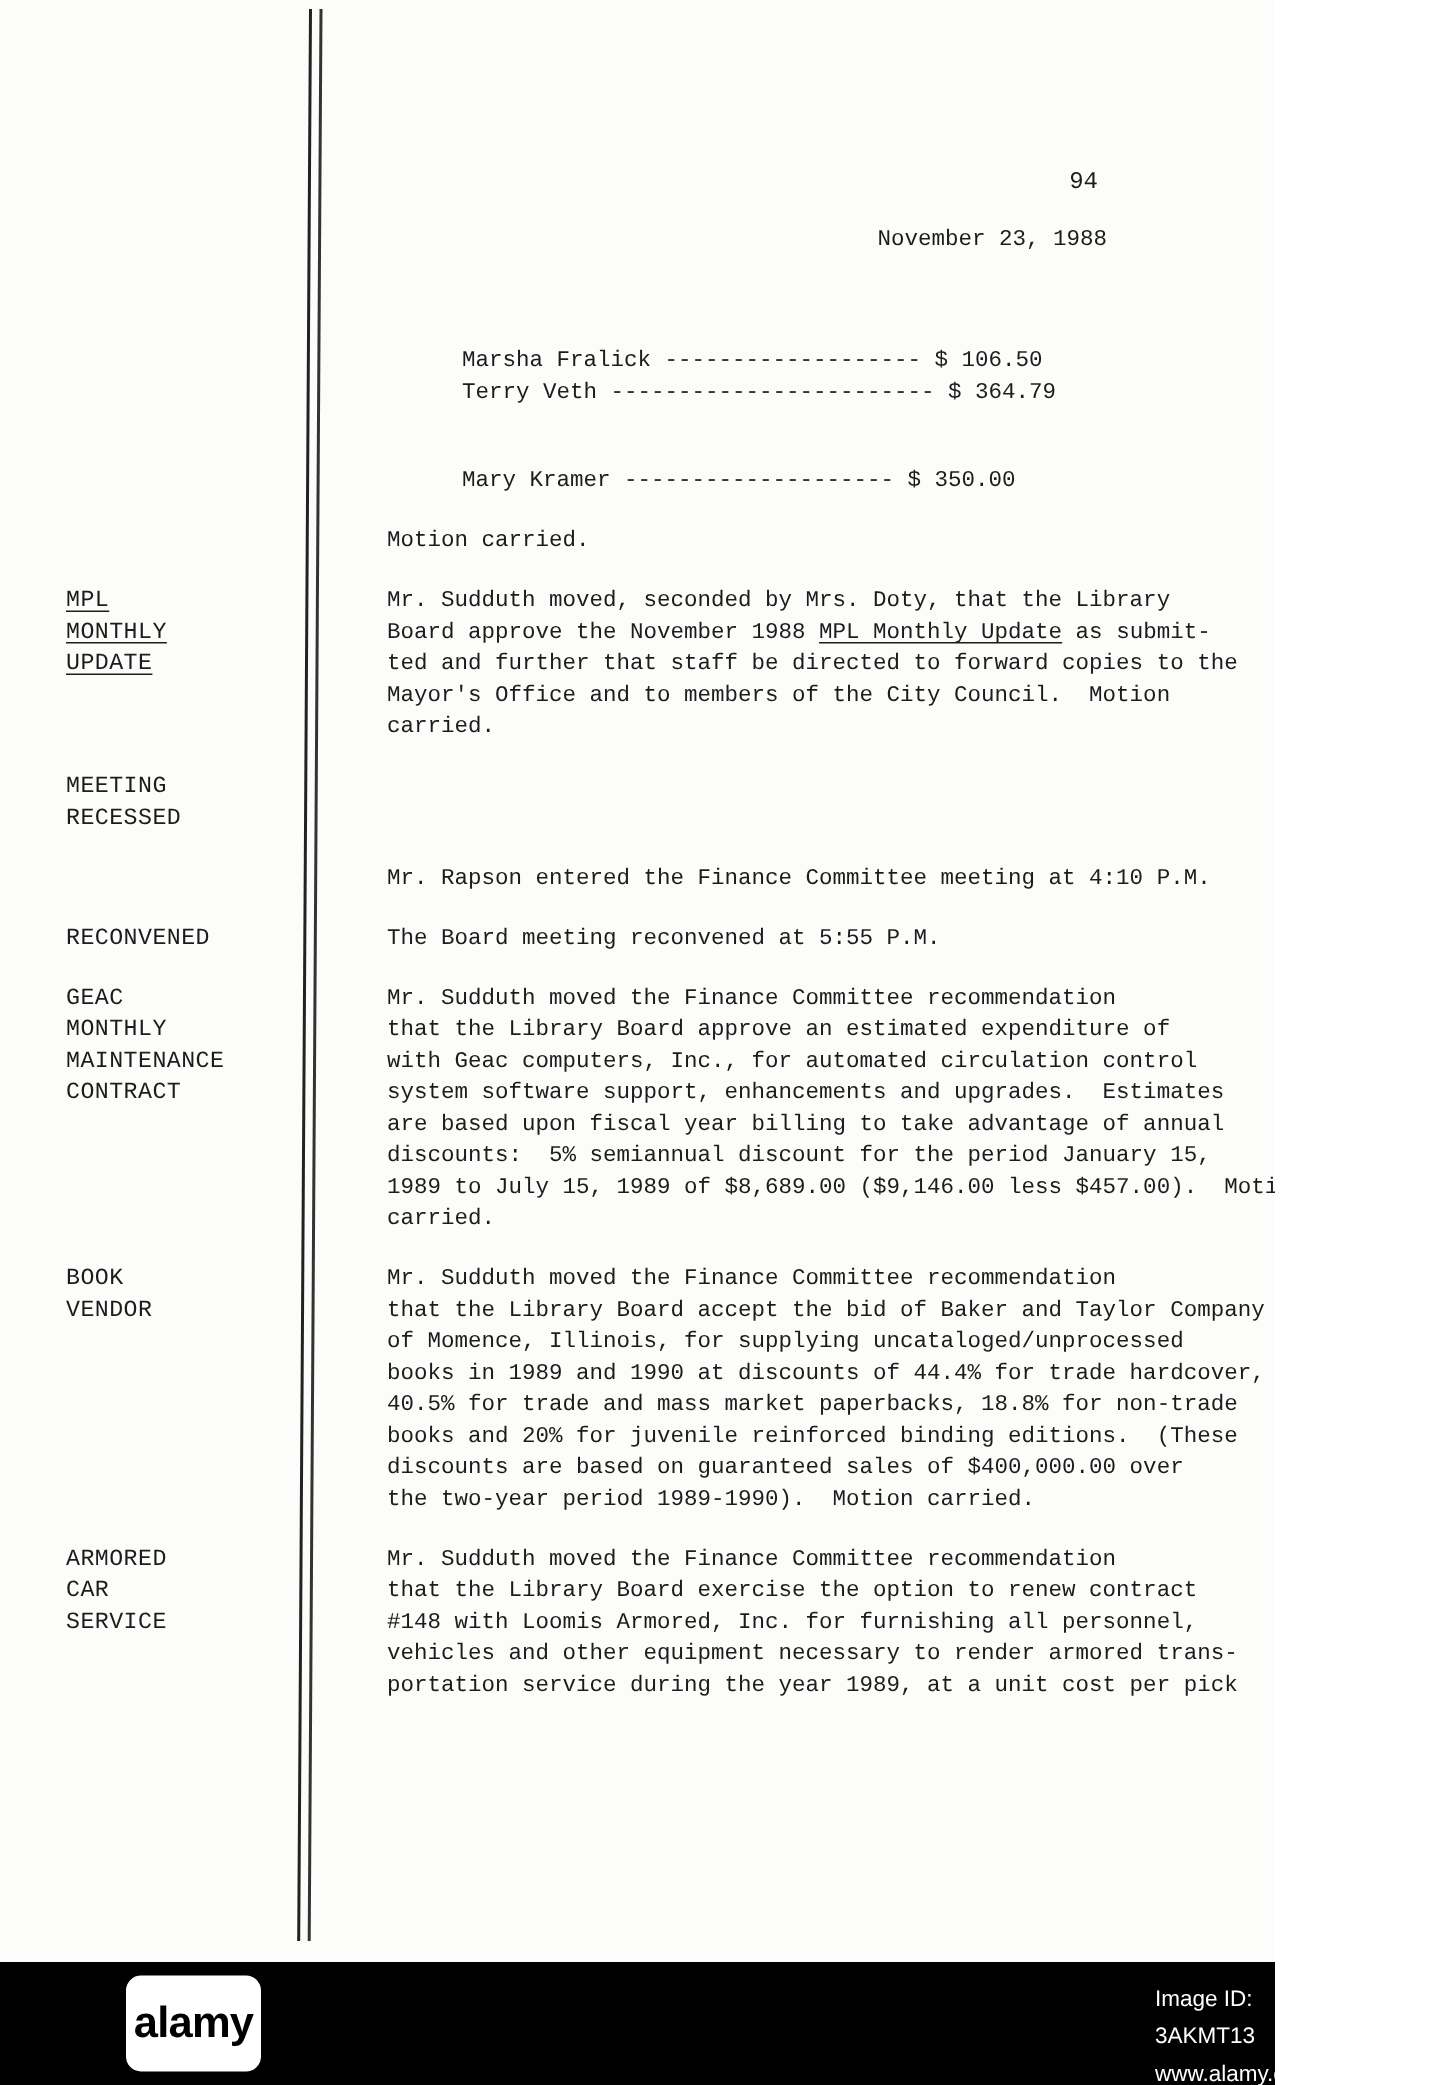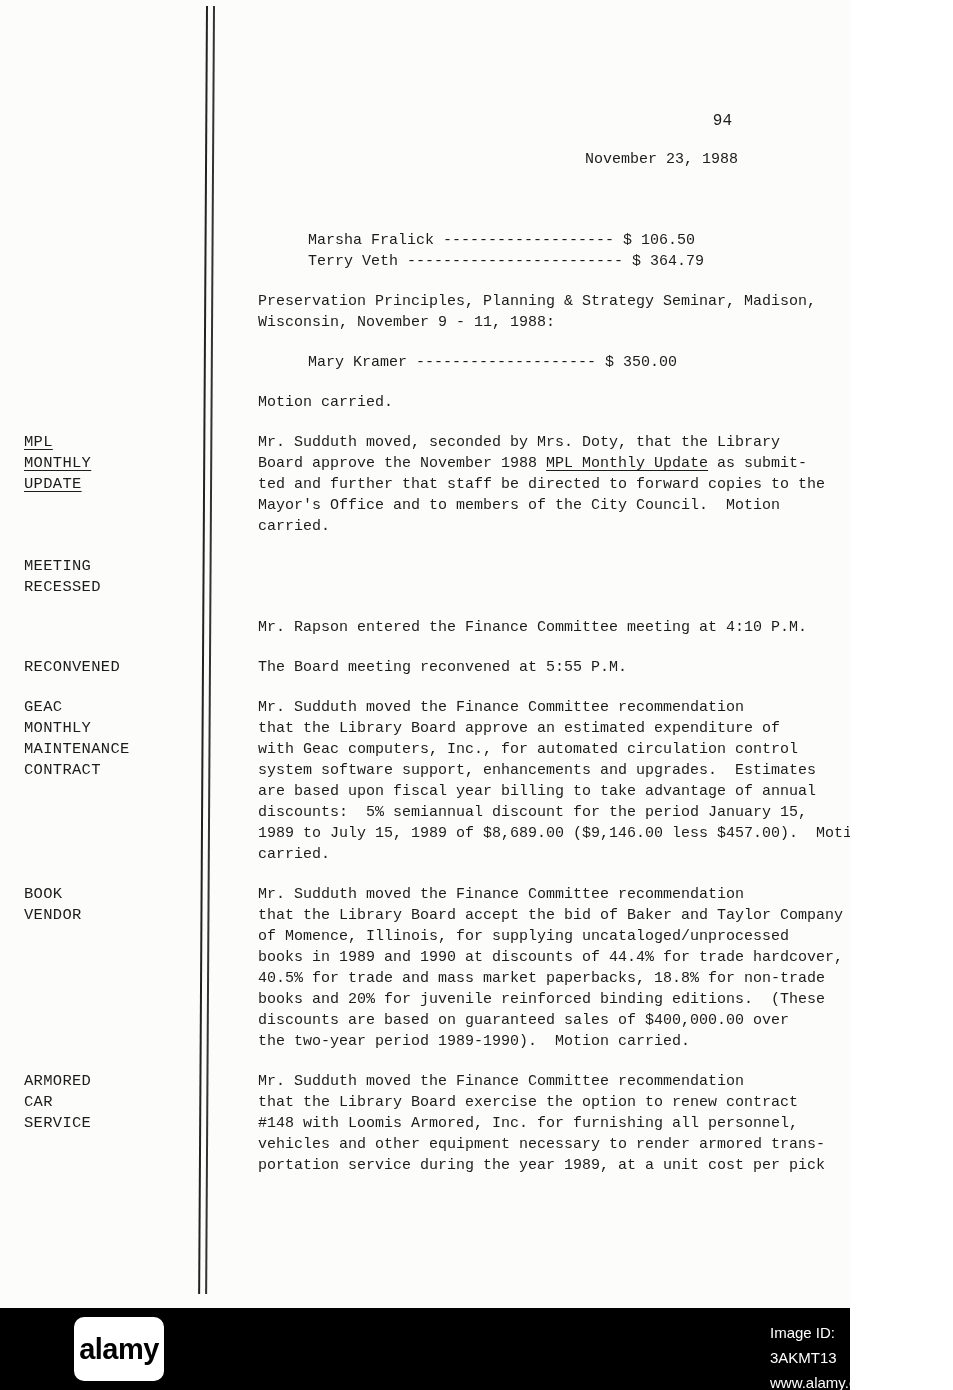--- a/index.html
+++ b/index.html
@@ -48,21 +48,21 @@
     position: absolute;
     top: 230px;
     left: 0;
     right: 0;
   }
   .row {
     display: grid;
     grid-template-columns: 258px 1fr;
     margin-bottom: 19px;
   }
-  .heading-col { padding-left: 24px; }
+  .heading-col { padding-left: 44px; }
   .heading-line {
     font-size: 15.5px;
     line-height: 21px;
     letter-spacing: 0.3px;
     white-space: pre;
   }
   .heading-line.underlined {
     text-decoration: underline;
     text-underline-offset: 3px;
   }
@@ -80,21 +80,21 @@
   .alamy-bar {
     position: absolute;
     left: 0;
     right: 0;
     bottom: 0;
     height: 82px;
     background: #000;
   }
   .alamy-logo {
     position: absolute;
-    left: 74px;
+    left: 84px;
     top: 9px;
     width: 90px;
     height: 64px;
     background: #fff;
     border-radius: 10px;
     display: flex;
     align-items: center;
     justify-content: center;
   }
   .alamy-logo span {
@@ -128,24 +128,20 @@
   <div class="blocks">
       <div class="row">
         <div class="heading-col"></div>
         <div class="body-col payments">
           <div class="payment-line">Marsha Fralick ------------------- $ 106.50</div>
           <div class="payment-line">Terry Veth ------------------------ $ 364.79</div>
         </div>
       </div>
       <div class="row">
         <div class="heading-col"></div>
-        <div class="body-col">
-          <div class="text-line">Preservation Principles, Planning &amp; Strategy Seminar, Madison,</div>
-          <div class="text-line">Wisconsin, November 9 - 11, 1988:</div>
-        </div>
       </div>
       <div class="row">
         <div class="heading-col"></div>
         <div class="body-col payments">
           <div class="payment-line">Mary Kramer -------------------- $ 350.00</div>
         </div>
       </div>
       <div class="row">
         <div class="heading-col"></div>
         <div class="body-col">

